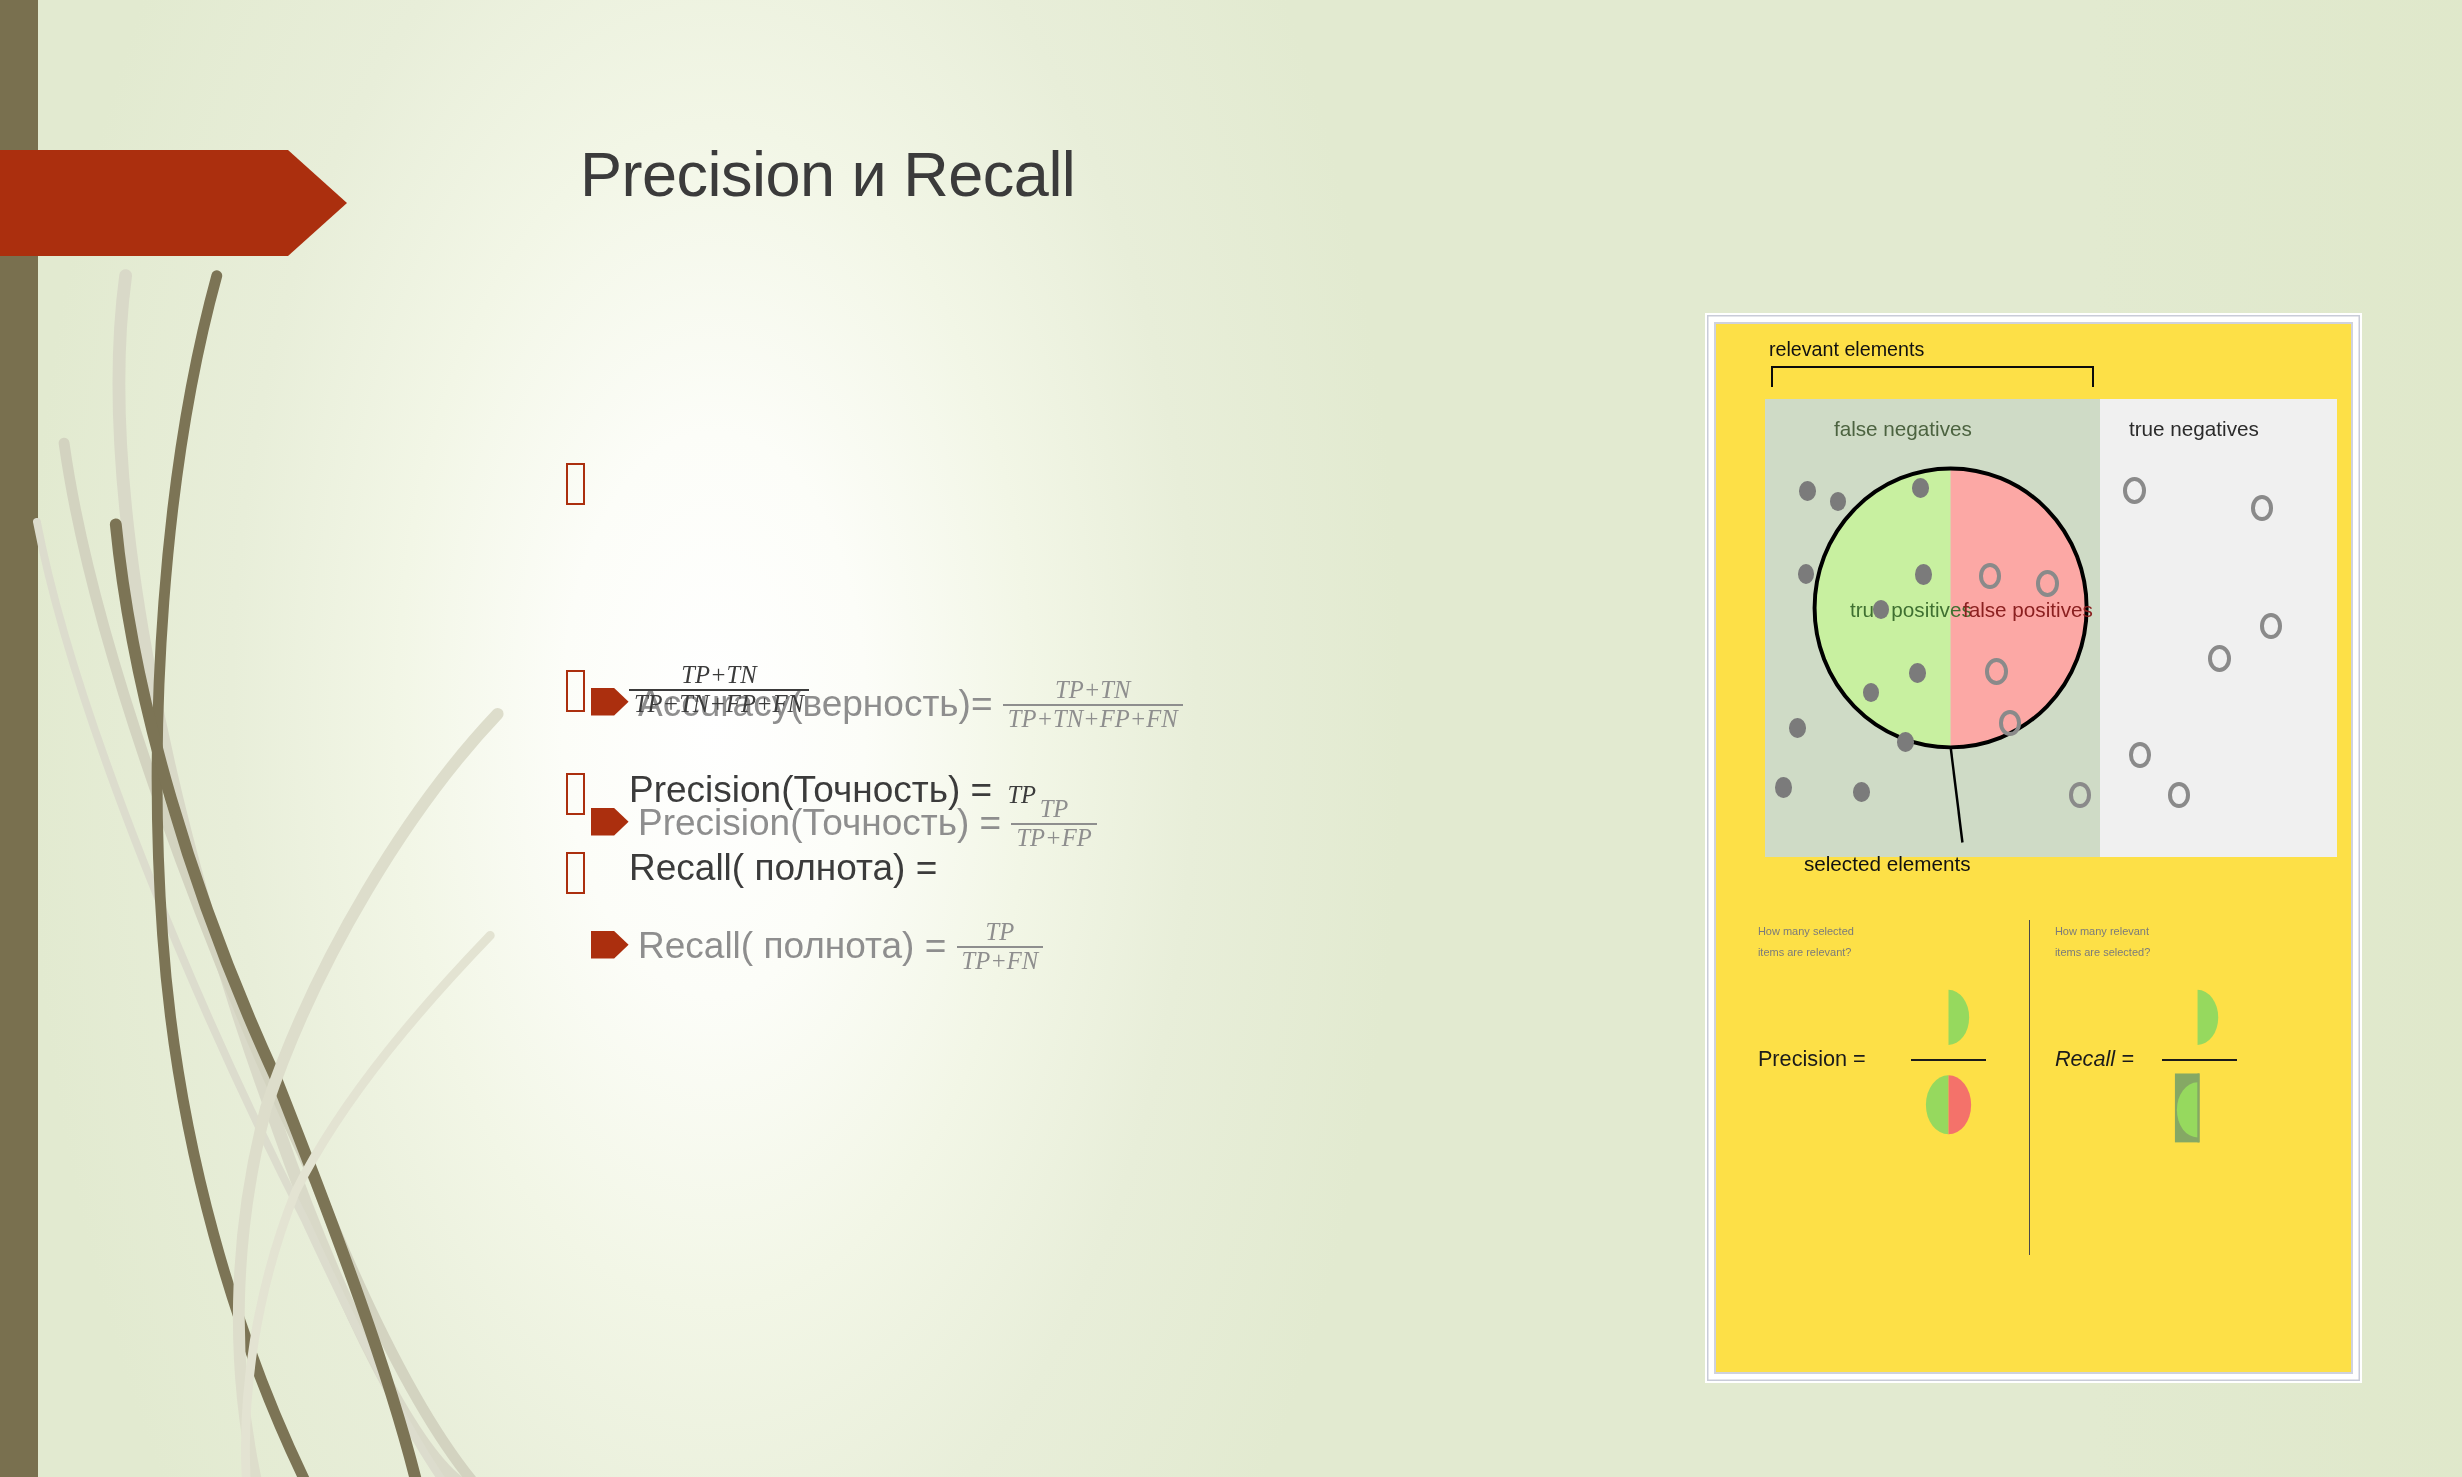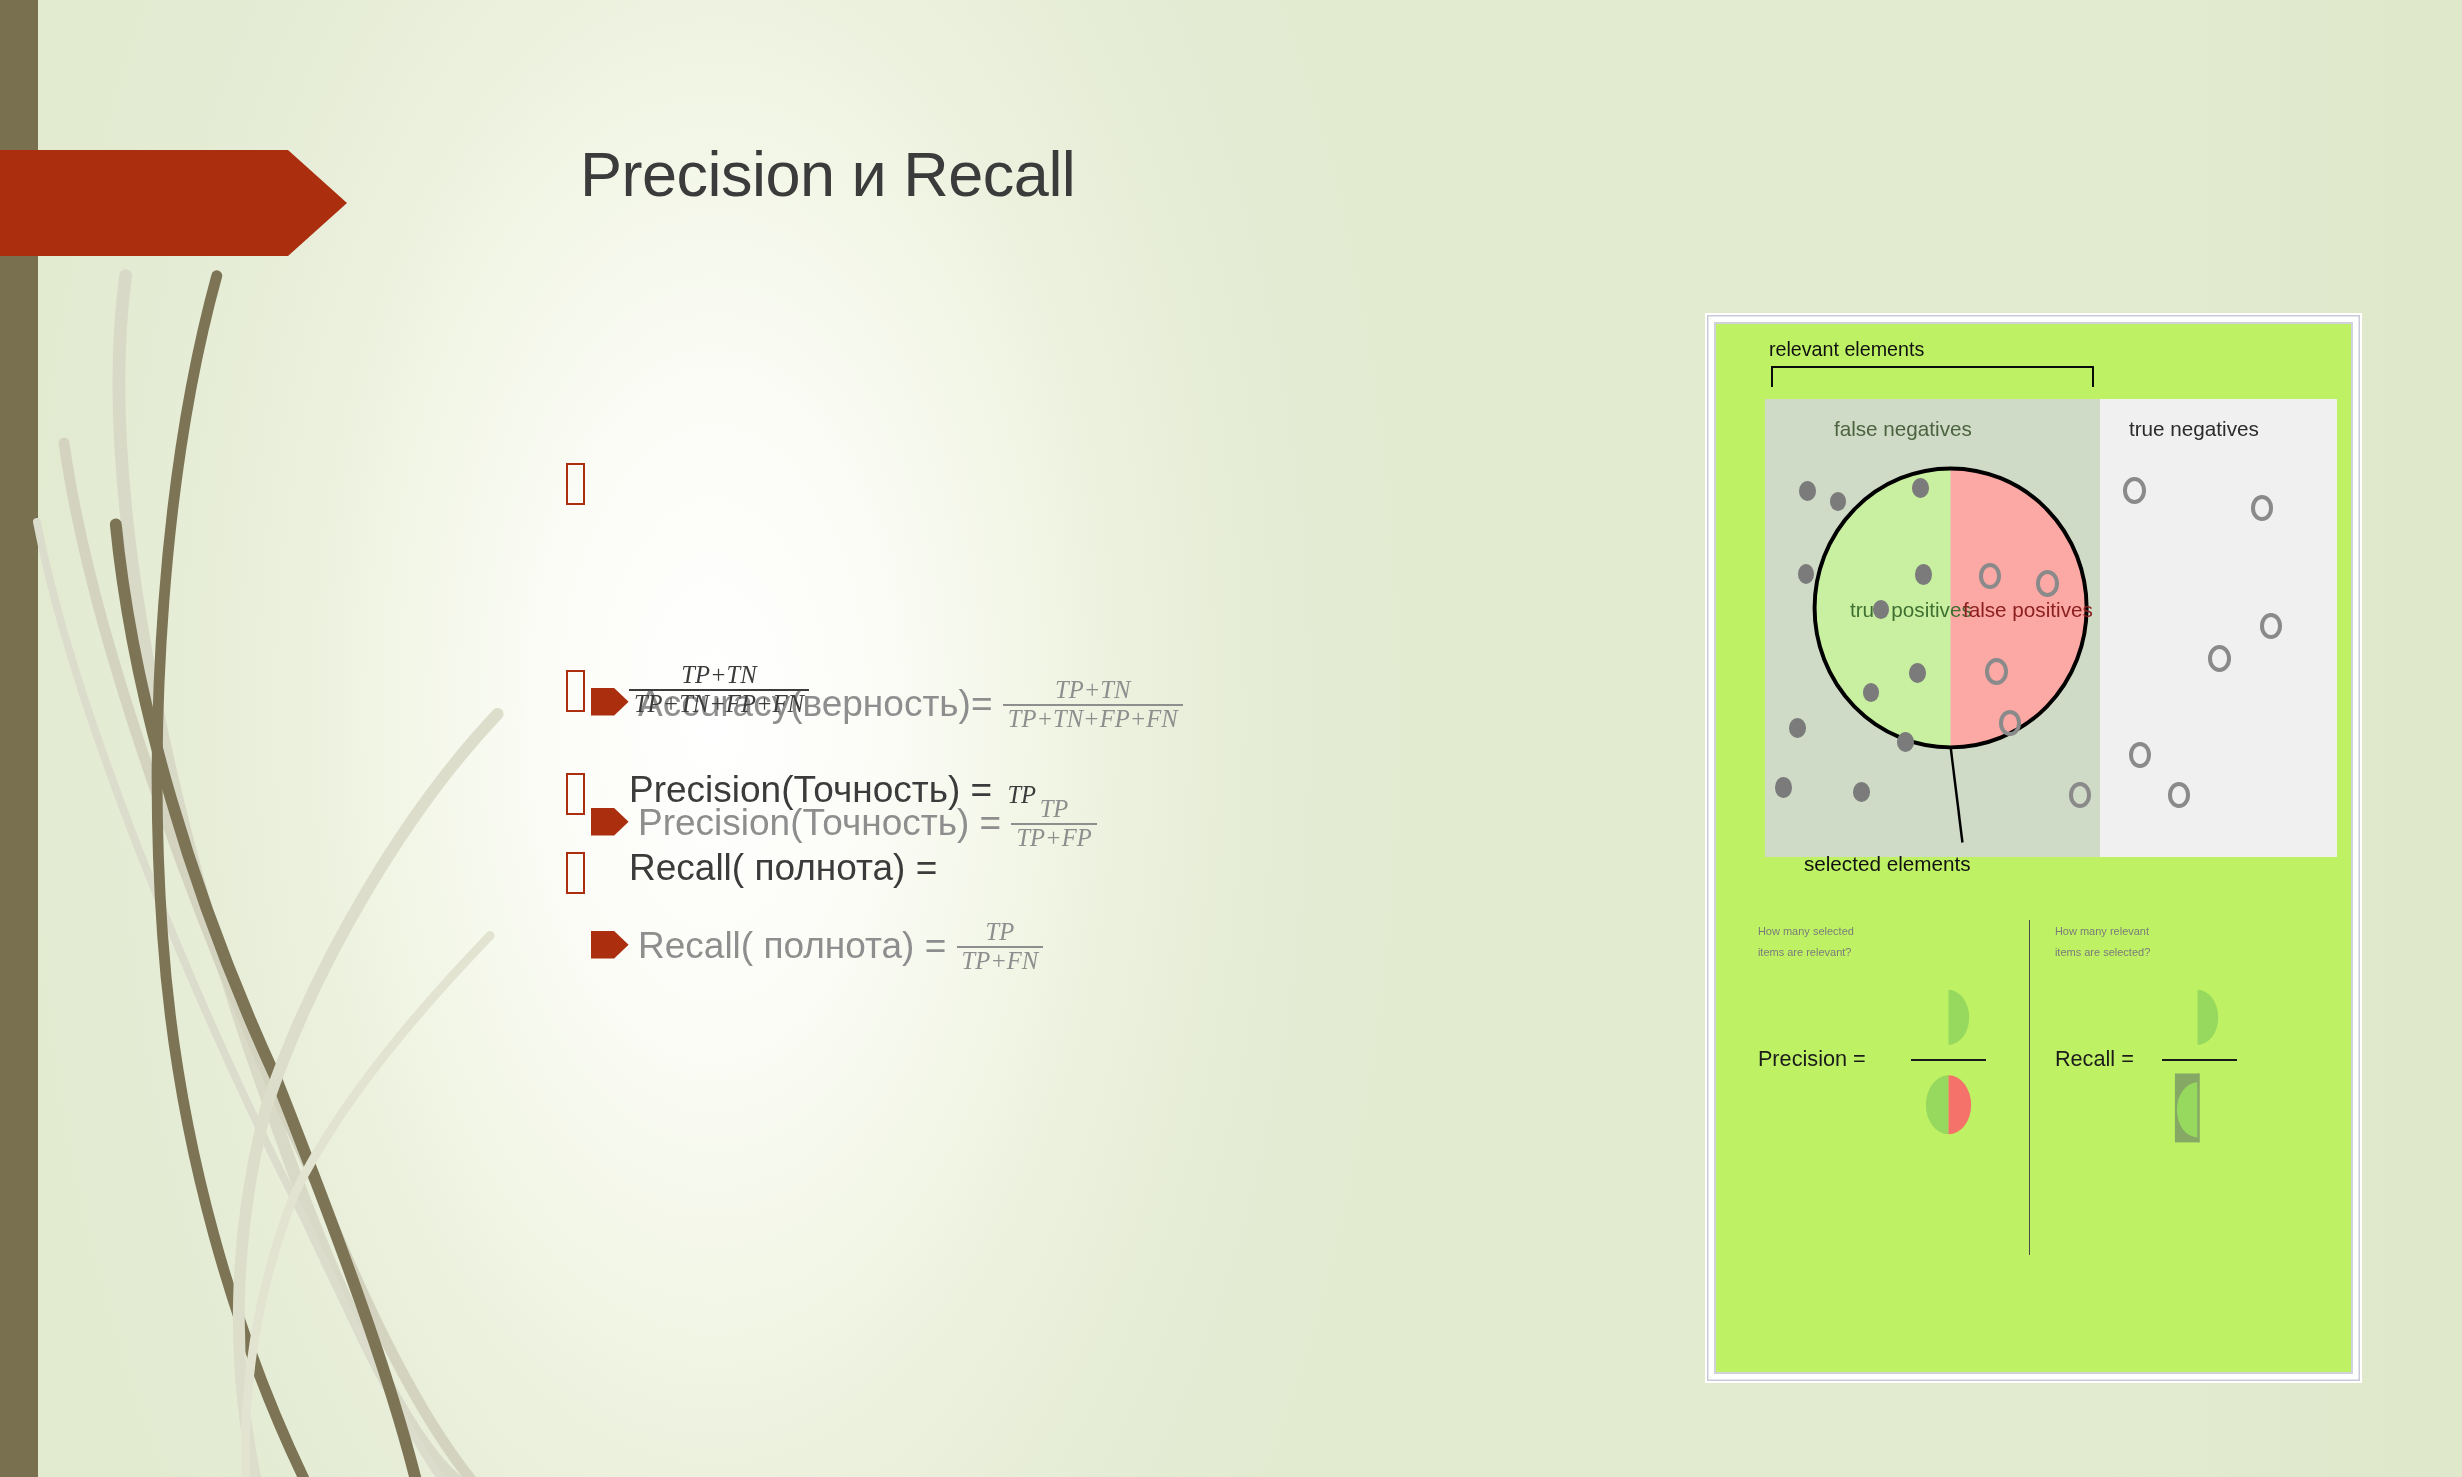--- a/index.html
+++ b/index.html
@@ -76,21 +76,21 @@
   .figframe{
     position:absolute;left:1705px;top:313px;width:657px;height:1070px;
     background:#ffffff;
     box-sizing:border-box;
     border:2.5px solid #ffffff;
     box-shadow:0 0 0 1.5px #c9ccd8 inset;
   }
   .figframe2{
     position:absolute;inset:6.9px;
     border:2px solid #cfd2dd;
-    background:#bef264;
+    background:#fde047;
     box-sizing:border-box;
   }
   .figinner{position:absolute;inset:0;}
   .grid-fn{position:absolute;background:#cfdbc6;}
   .grid-tn{position:absolute;background:#f0f0f0;}
   .brk{position:absolute;border:2.5px solid #0b0b0b;border-bottom:none;}
   .lbl{
     position:absolute;white-space:nowrap;
     font-family:"Liberation Sans Narrow","Liberation Sans",sans-serif;
   }
@@ -251,21 +251,21 @@
         <svg style="position:absolute;left:192px;top:655px;width:84px;height:177px;" viewBox="0 0 170 360">
           <path d="M82 22 A 42 56 0 0 1 82 134 Z" fill="#96d95e"></path>
           <g>
             <path d="M82 196 A 46 60 0 0 0 82 316 Z" fill="#96d95e"></path>
             <path d="M82 196 A 46 60 0 0 1 82 316 Z" fill="#f4726a"></path>
           </g>
         </svg>
 
         <div class="lbl q" style="left:339px;top:601px;">How many relevant</div>
         <div class="lbl q" style="left:339px;top:622px;">items are selected?</div>
-        <div class="lbl pr" style="left:339px;top:722px;">Recall =</div>
+        <div class="lbl pr" style="left:339px;top:722px;font-style:italic;">Recall =</div>
         <div class="fbar" style="left:446px;top:735px;width:75px;"></div>
         <svg style="position:absolute;left:443px;top:655px;width:84px;height:187px;" viewBox="0 0 170 380">
           <path d="M78 22 A 42 56 0 0 1 78 134 Z" fill="#96d95e"></path>
           <rect x="32" y="192" width="50" height="140" fill="#85a864"></rect>
           <path d="M78 210 A 42 56 0 0 0 78 322 Z" fill="#96d95e"></path>
           <rect x="78" y="192" width="4" height="140" fill="#85a864"></rect>
         </svg>
 
       </div>
     </div>

